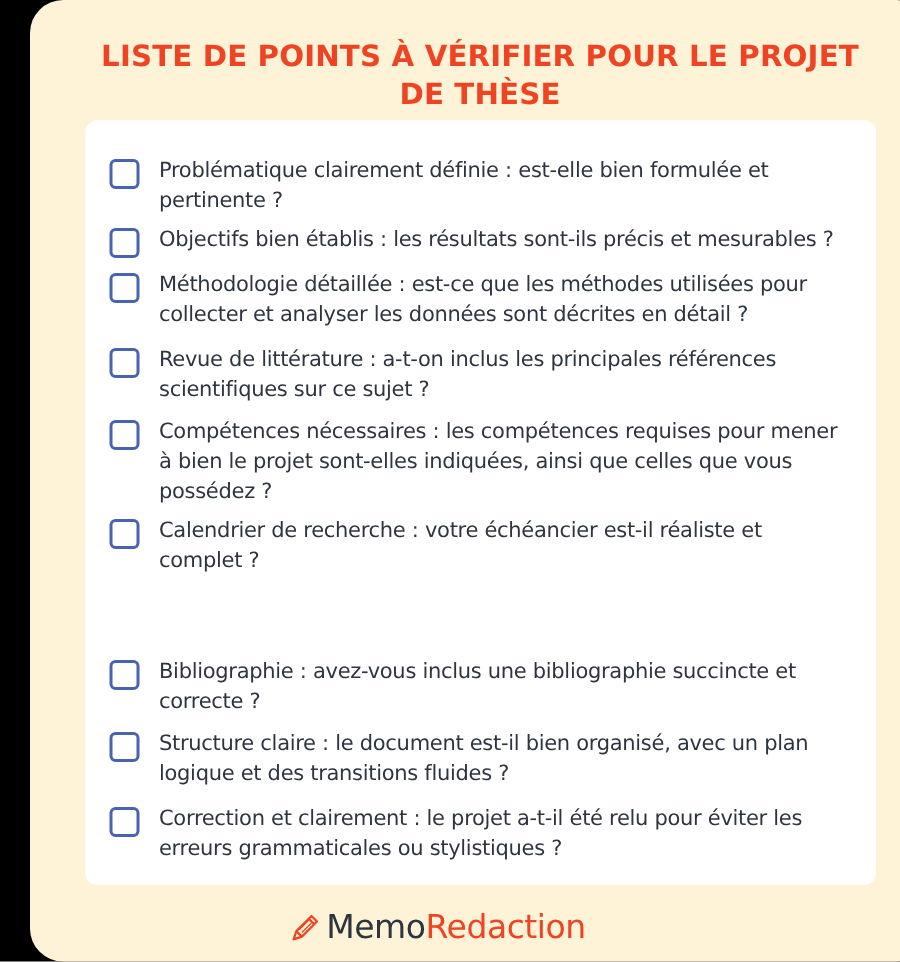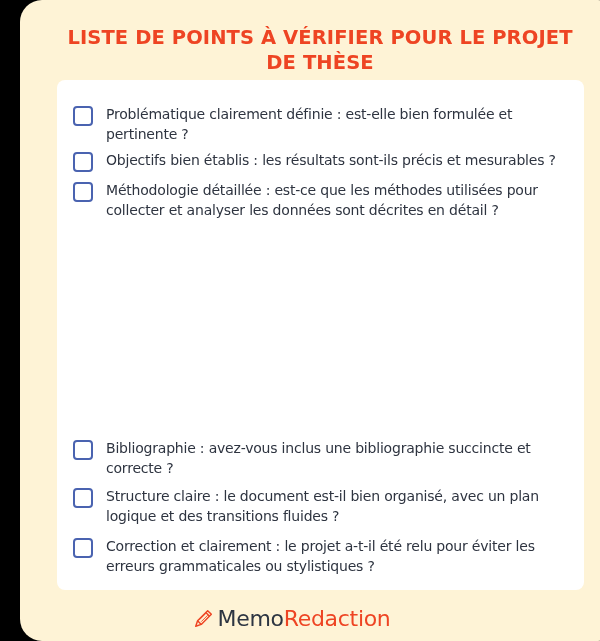--- a/index.html
+++ b/index.html
@@ -53,20 +53,32 @@
       <span class="txt">Problématique clairement définie : est-elle bien formulée et pertinente ?</span>
     </div>
     <div class="item" style="top:100px">
       <span class="cb"></span>
       <span class="txt">Méthodologie détaillée : est-ce que les méthodes utilisées pour collecter et analyser les données sont décrites en détail ?</span>
     </div>
     <div class="item" style="top:70px">
       <span class="cb"></span>
       <span class="txt">Objectifs bien établis : les résultats sont-ils précis et mesurables ?</span>
     </div>
+    <div class="item" style="top:150px">
+      <span class="cb"></span>
+      <span class="txt">Revue de littérature : a-t-on inclus les principales références scientifiques sur ce sujet ?</span>
+    </div>
+    <div class="item" style="top:198px">
+      <span class="cb"></span>
+      <span class="txt">Compétences nécessaires : les compétences requises pour mener à bien le projet sont-elles indiquées, ainsi que celles que vous possédez ?</span>
+    </div>
+    <div class="item" style="top:264px">
+      <span class="cb"></span>
+      <span class="txt">Calendrier de recherche : votre échéancier est-il réaliste et complet ?</span>
+    </div>
     <div class="item" style="top:358px">
       <span class="cb"></span>
       <span class="txt">Bibliographie : avez-vous inclus une bibliographie succincte et correcte ?</span>
     </div>
     <div class="item" style="top:406px">
       <span class="cb"></span>
       <span class="txt">Structure claire : le document est-il bien organisé, avec un plan logique et des transitions fluides ?</span>
     </div>
     <div class="item" style="top:456px">
       <span class="cb"></span>

